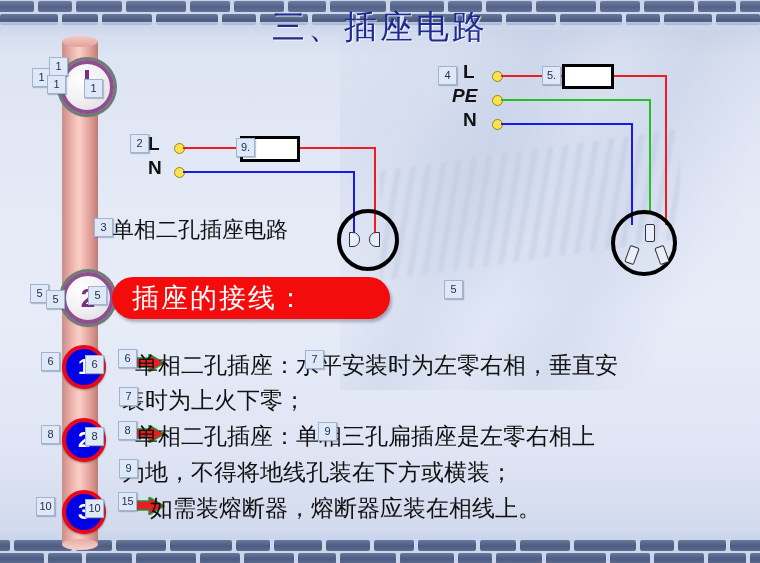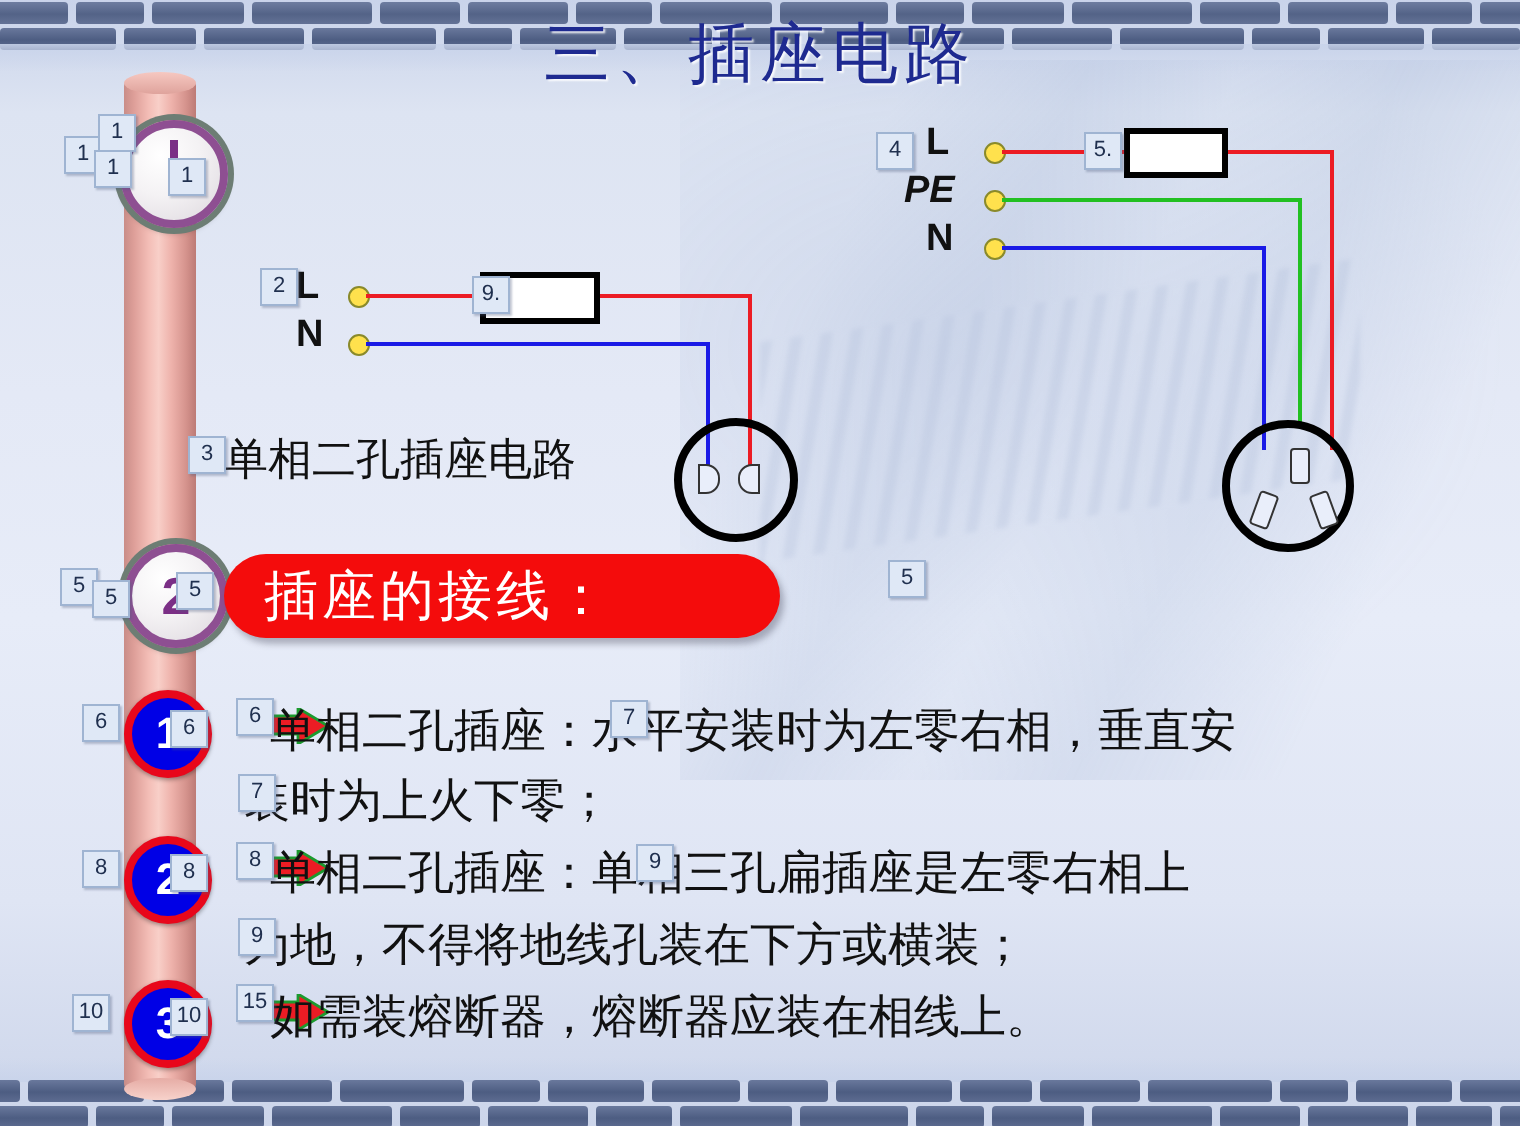--- a/index.html
+++ b/index.html
@@ -449,21 +449,21 @@
   <div class="bodyline" style="left:135px;top:421px;">
     <span>单相二孔插座：</span><span>单相三孔扁插座是左零右相上</span>
   </div>
   <div class="bodyline" style="left:122px;top:457px;">为地，不得将地线孔装在下方或横装；</div>
 
   <div class="arrow" style="left:127px;top:497px;">
     <svg width="38" height="18" viewBox="0 0 38 18">
         <path d="M0 4 L22 4 L22 0 L37 9 L22 18 L22 13 L0 13 Z" fill="#ec1c24" stroke="#1c9a2e" stroke-width="1.4"></path>
       </svg>
   </div>
-  <div class="bodyline" style="left:135px;top:493px;font-family:Liberation Mono, monospace;">如需装熔断器，熔断器应装在相线上。</div>
+  <div class="bodyline" style="left:150px;top:493px;font-family:Liberation Mono, monospace;">如需装熔断器，熔断器应装在相线上。</div>
 
   <div class="tag" style="left:32px;top:68px;">1</div>
   <div class="tag" style="left:49px;top:57px;">1</div>
   <div class="tag" style="left:47px;top:75px;">1</div>
   <div class="tag" style="left:84px;top:79px;">1</div>
 
   <div class="tag" style="left:130px;top:134px;">2</div>
   <div class="tag" style="left:94px;top:218px;">3</div>
   <div class="tag" style="left:438px;top:66px;">4</div>
   <div class="tag" style="left:444px;top:280px;">5</div>

